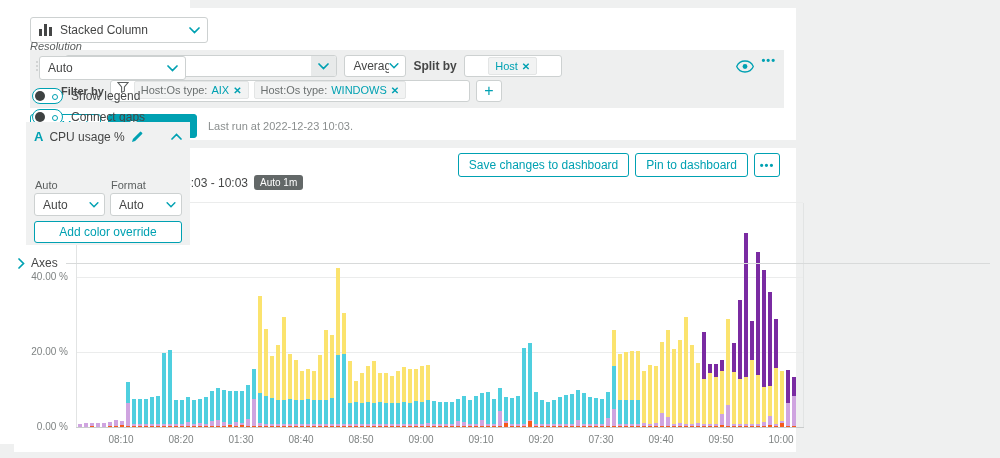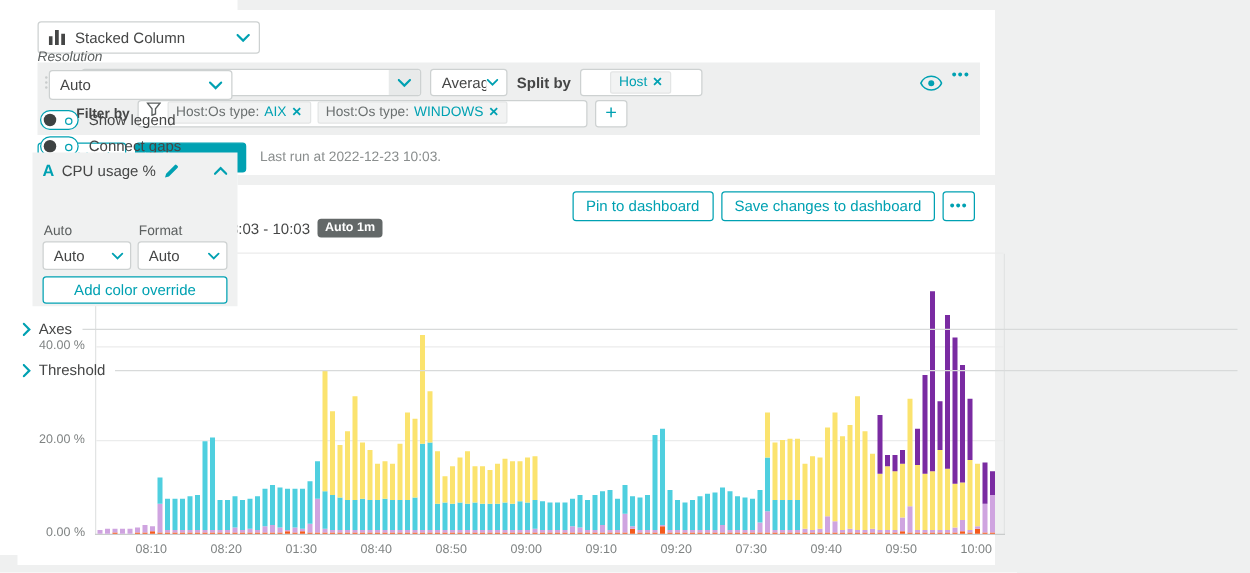--- a/index.html
+++ b/index.html
@@ -45,21 +45,21 @@
   #add-filter-btn { width:26px; height:22px; background:#fff; border:1px solid #cdd1d1; border-radius:3px; color:#00a1b2; font-size:16px; display:flex; align-items:center; justify-content:center; cursor:pointer; }
   #actions-row { position:absolute; left:16px; top:106px; display:flex; align-items:center; gap:7px; }
   #add-metric-btn { width:71px; height:24px; }
   #run-query-btn { width:89px; height:24px; gap:7px; }
   .play { width:0; height:0; border-left:7px solid #fff; border-top:4.5px solid transparent; border-bottom:4.5px solid transparent; }
   #last-run { font-size:11px; color:#8a8e8e; margin-left:4px; }
 
   
   #result-title { position:absolute; left:16px; top:7px; font-size:15px; font-weight:bold; color:#2e3131; }
   #timeframe-row { position:absolute; left:16px; top:27px; display:flex; align-items:center; gap:6px; font-size:12px; color:#454646; }
-  .badge { background:#636868; color:#fff; font-size:10px; font-weight:bold; padding:2px 6px; border-radius:3px; }
+  .badge { background:#636868; color:#fff; font-size:10px; font-weight:normal; padding:2px 6px; border-radius:3px; }
   #result-buttons { position:absolute; right:16px; top:5px; display:flex; align-items:center; gap:6px; }
   #save-btn { height:24px; padding:0 10px; }
   #pin-btn { height:24px; padding:0 10px; }
   .menu-btn { width:26px; height:24px; color:#00a1b2; font-weight:bold; letter-spacing:1px; font-size:11px; }
 
   
   #chart { position:absolute; left:16px; top:55px; width:760px; height:246px; }
   #y-axis-labels { position:absolute; left:-16px; top:0; width:58px; height:225px; }
   .ylab { position:absolute; right:4px; font-size:10px; color:#7f8383; white-space:nowrap; }
   #plot-area { position:absolute; left:46px; top:0; width:728px; height:225px; border-left:1px solid #e2e4e4; border-right:1px solid #e2e4e4; }
@@ -188,22 +188,22 @@
     <span class="icon">
       <svg width="13" height="13" viewBox="0 0 13 13">
           <circle cx="6.5" cy="6.5" r="5.7" fill="none" stroke="#454646" stroke-width="1.2"></circle>
           <path d="M6.5 3.2v3.5l2.4 1.4" fill="none" stroke="#454646" stroke-width="1.2" stroke-linecap="round"></path>
         </svg>
     </span>
     <span>Timeframe: 2022-12-23 08:03 - 10:03</span>
     <span class="badge">Auto 1m</span>
   </div>
   <div id="result-buttons">
+    <button class="btn-outline" id="save-btn">Save changes to dashboard</button>
     <button class="btn-outline" id="pin-btn">Pin to dashboard</button>
-    <button class="btn-outline" id="save-btn">Save changes to dashboard</button>
     <button class="btn-outline menu-btn">•••</button>
   </div>
 
   <div id="chart">
     <div id="y-axis-labels">
         <div class="ylab" style="bottom: -4px;">0.00 %</div>
         <div class="ylab" style="bottom: 71px;">20.00 %</div>
         <div class="ylab" style="bottom: 146px; margin-left: 24px;">40.00 %</div>
         <div class="ylab" style="bottom: 221px;">60.00 %</div>
       </div>
@@ -927,22 +927,13 @@
 
   <div class="side-header" id="axes-header">
     <span class="icon">
       <svg width="7" height="11" viewBox="0 0 7 11">
           <path d="M1 1l4.5 4.5L1 10" fill="none" stroke="#00a1b2" stroke-width="1.7" stroke-linecap="round"></path>
         </svg>
     </span>
     <span class="t">Axes</span>
     <span class="rule"></span>
   </div>
-  <div class="side-header" id="threshold-header">
-    <span class="icon">
-      <svg width="7" height="11" viewBox="0 0 7 11">
-          <path d="M1 1l4.5 4.5L1 10" fill="none" stroke="#00a1b2" stroke-width="1.7" stroke-linecap="round"></path>
-        </svg>
-    </span>
-    <span class="t">Threshold</span>
-    <span class="rule"></span>
-  </div>
 </div>
 
 </body></html>

